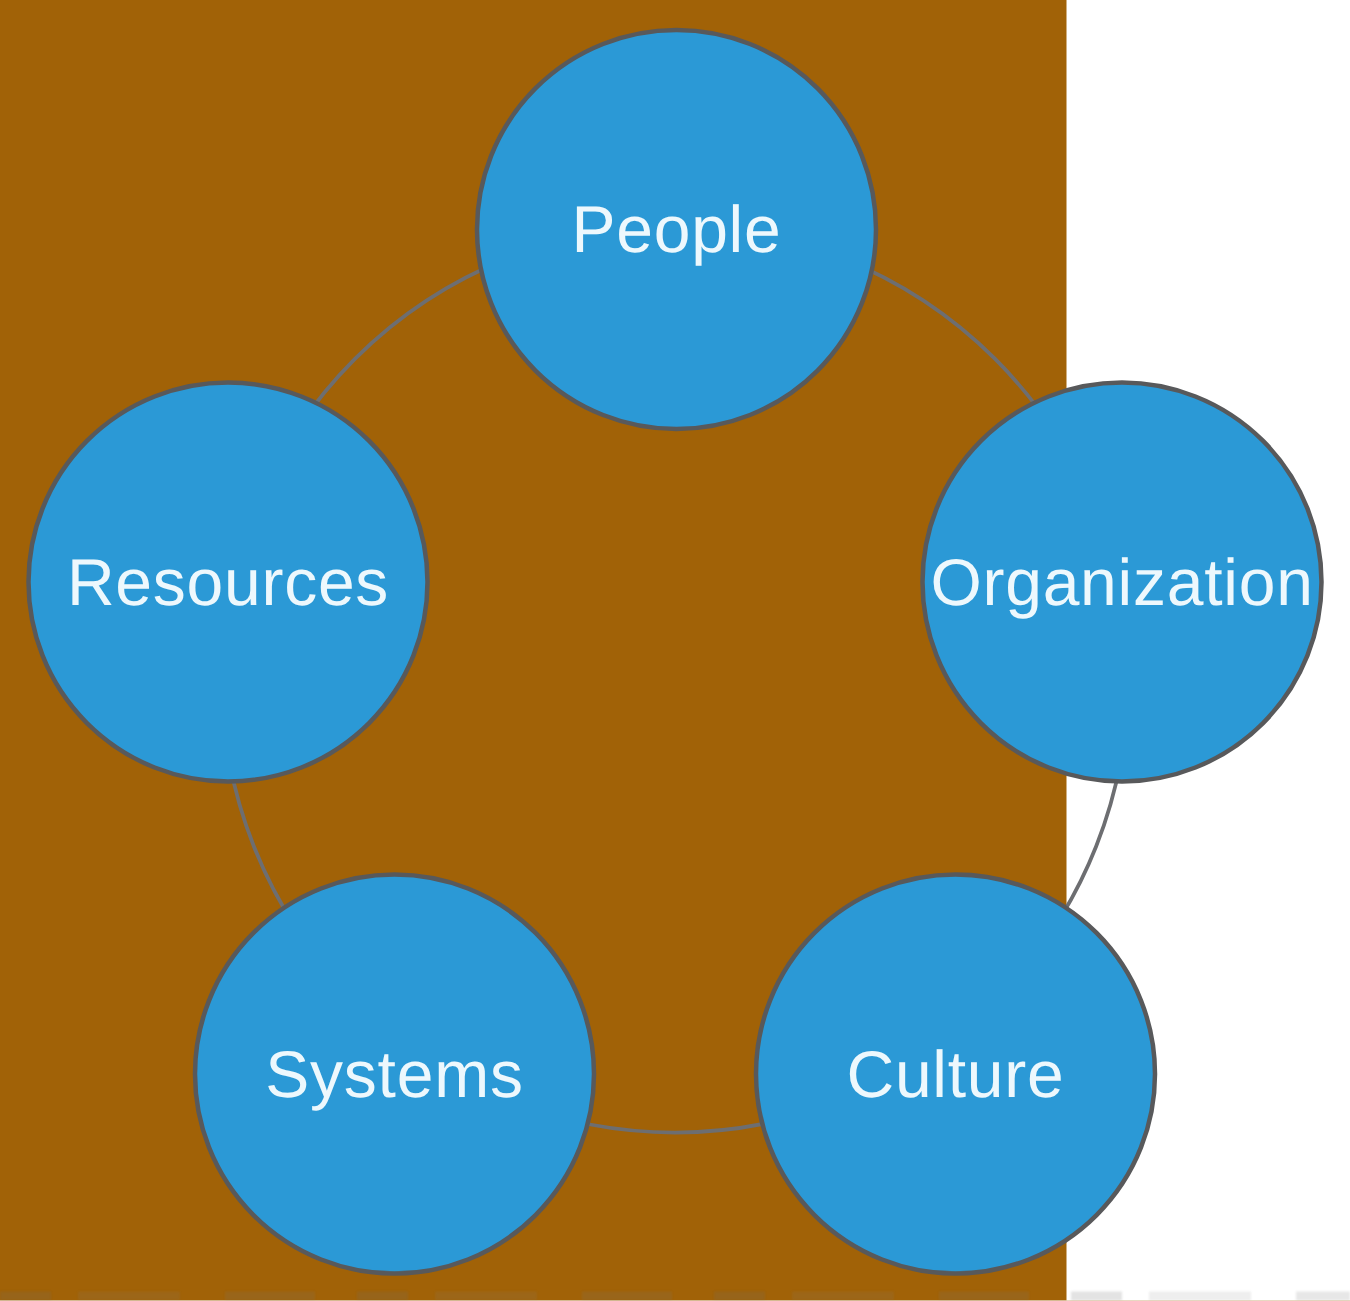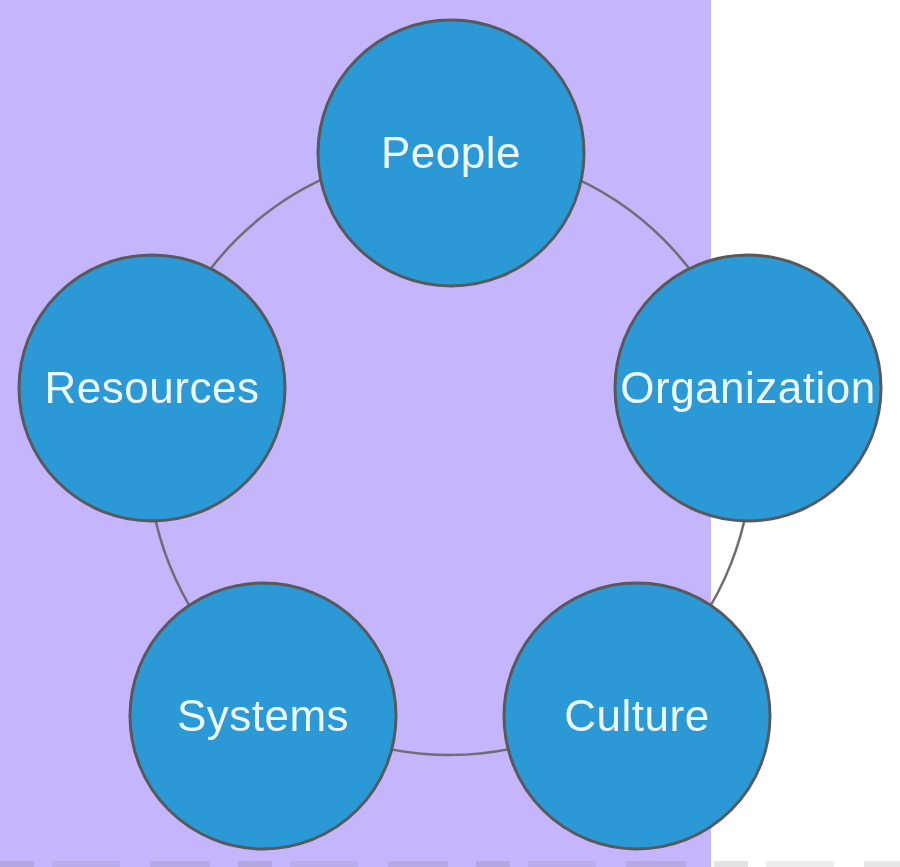--- a/index.html
+++ b/index.html
@@ -8,21 +8,21 @@
     background: #ffffff;
     width: 900px;
     height: 867px;
     overflow: hidden;
     font-family: "Liberation Sans", "DejaVu Sans", sans-serif;
   }
   .stage {
     position: relative;
     width: 711px;
     height: 867px;
-    background: #c4b5fd;
+    background: #a16207;
   }
   svg.diagram {
     display: block;
     width: 900px;
     height: 867px;
   }
   .node-label {
     font-family: "Liberation Sans", "DejaVu Sans", sans-serif;
     font-weight: 300;
     font-size: 44px;

